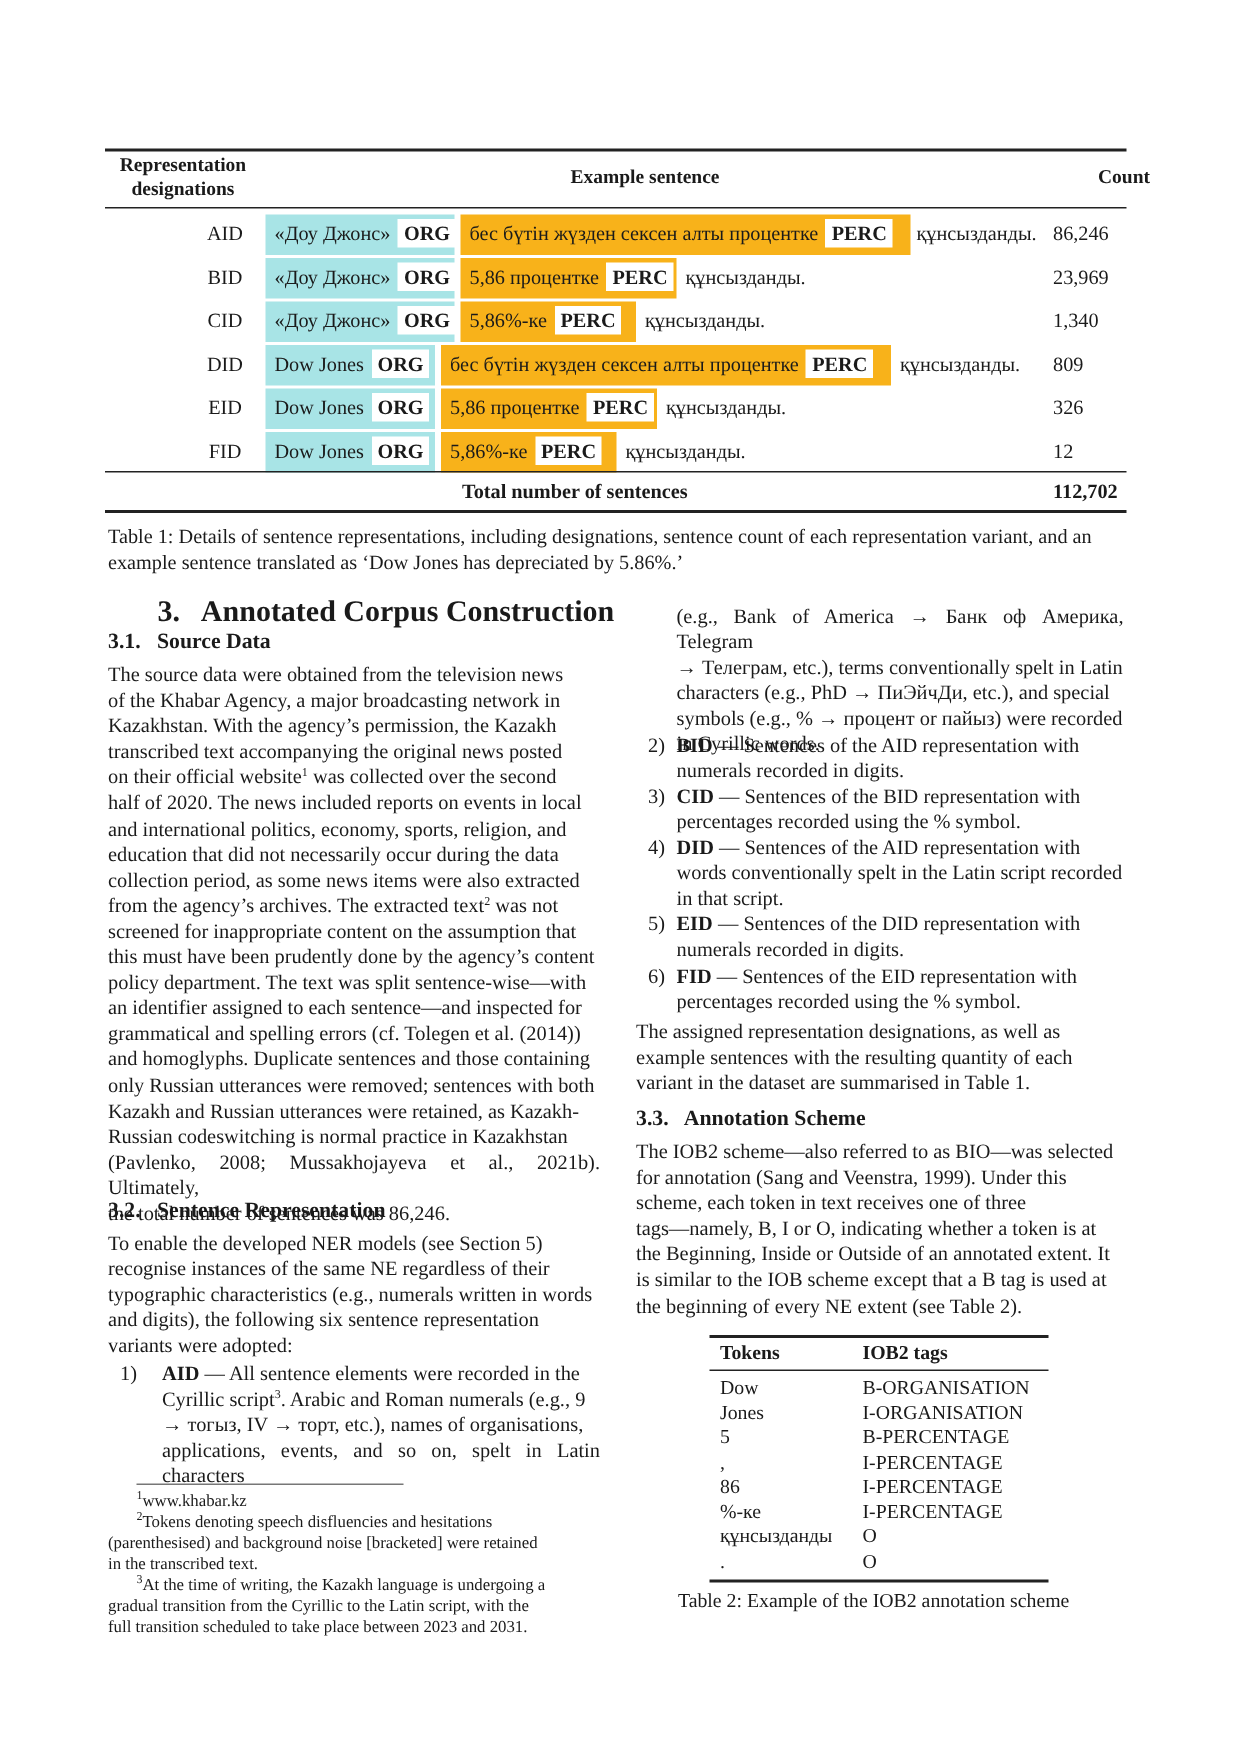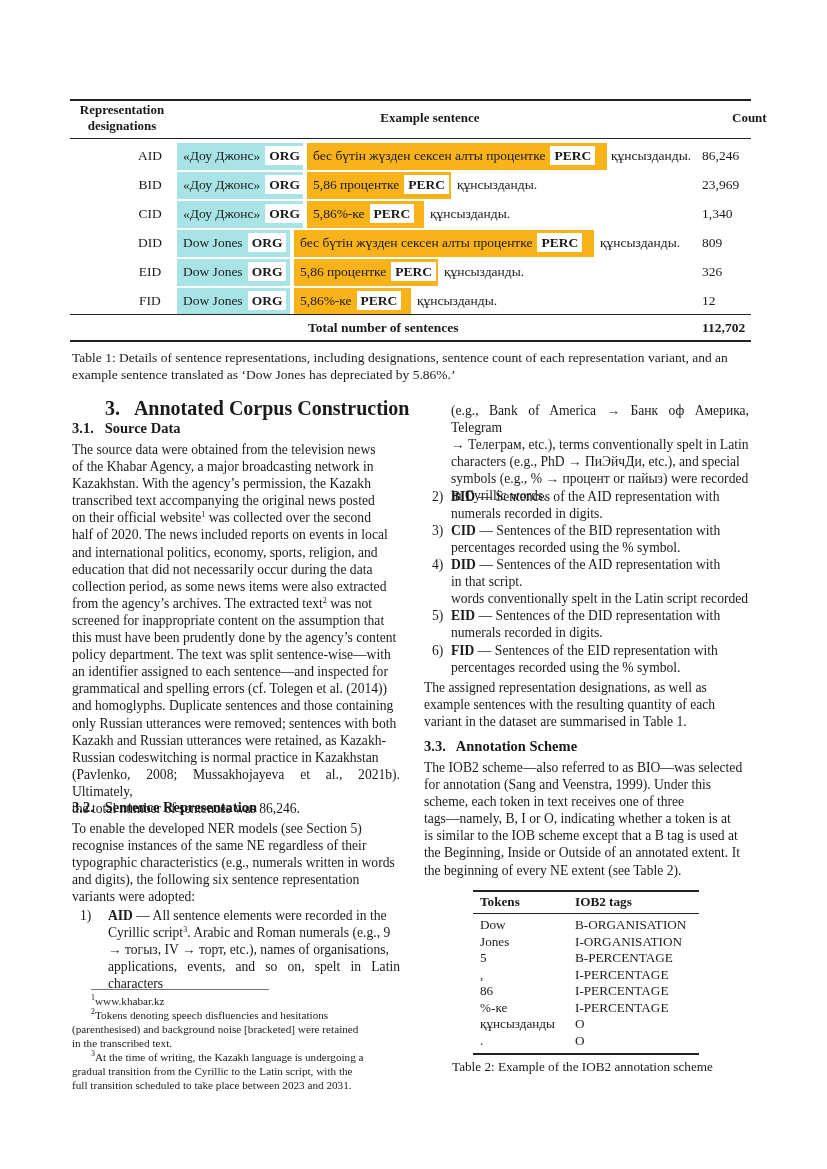--- a/index.html
+++ b/index.html
@@ -221,22 +221,22 @@
   <div class="body" style="left:19px;width:298px;">
     <div><b>CID</b> <span>— Sentences of the BID representation with</span></div>
     <div>percentages recorded using the % symbol.</div>
   </div>
 </div>
 
 <div class="abs col li" style="left:432px;top:556px;width:318px;">
   <span class="num">4)</span>
   <div class="body" style="left:19px;width:298px;">
     <div><b>DID</b> <span>— Sentences of the AID representation with</span></div>
+    <div>words conventionally spelt in the Latin script recorded</div>
     <div>in that script.</div>
-    <div>words conventionally spelt in the Latin script recorded</div>
   </div>
 </div>
 
 <div class="abs col li" style="left:432px;top:607px;width:318px;">
   <span class="num">5)</span>
   <div class="body" style="left:19px;width:298px;">
     <div><b>EID</b> <span>— Sentences of the DID representation with</span></div>
     <div>numerals recorded in digits.</div>
   </div>
 </div>
@@ -254,22 +254,22 @@
   <div>example sentences with the resulting quantity of each</div>
   <div>variant in the dataset are summarised in Table 1.</div>
 </div>
 
 <div class="abs h2" style="left:424px;top:738px;white-space:pre;">3.3.   Annotation Scheme</div>
 <div class="abs col" style="left:424px;top:759px;width:326px;">
   <div>The IOB2 scheme—also referred to as BIO—was selected</div>
   <div>for annotation (Sang and Veenstra, 1999). Under this</div>
   <div>scheme, each token in text receives one of three</div>
   <div>tags—namely, B, I or O, indicating whether a token is at</div>
+  <div>the Beginning, Inside or Outside of an annotated extent. It</div>
   <div>is similar to the IOB scheme except that a B tag is used at</div>
-  <div>the Beginning, Inside or Outside of an annotated extent. It</div>
   <div>the beginning of every NE extent (see Table 2).</div>
 </div>
 
 <div>
   <div class="abs t2-rule" style="top:890px;height:2px;"></div>
   <div class="abs t2" style="left:480px;top:894px;font-weight:bold;">Tokens</div>
   <div class="abs t2" style="left:575px;top:894px;font-weight:bold;">IOB2 tags</div>
   <div class="abs t2-rule" style="top:913px;height:1px;"></div>
 
   <div class="abs t2" style="left:480px;top:917px;width:220px;">

